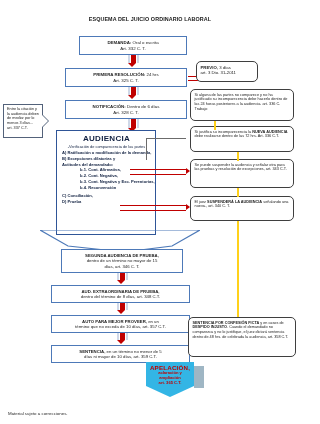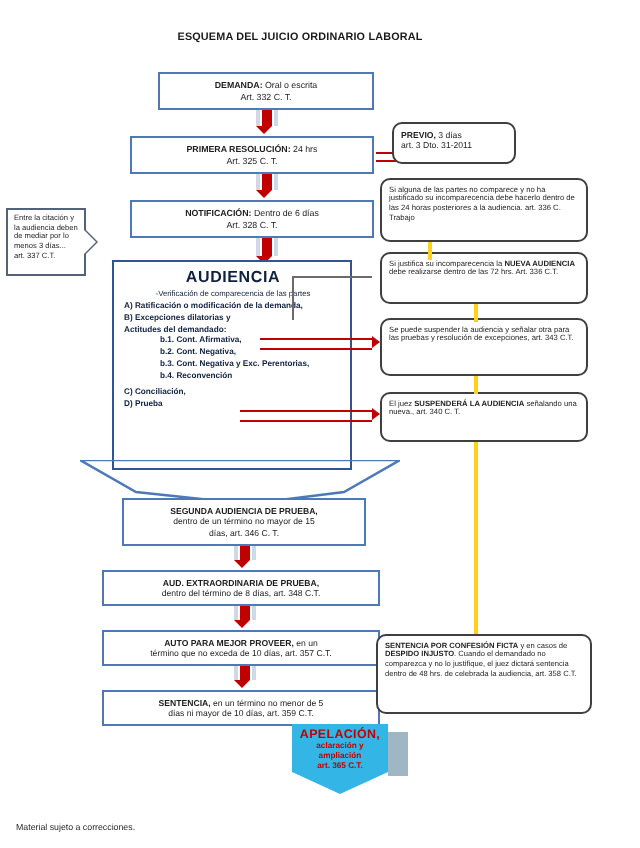--- a/index.html
+++ b/index.html
@@ -266,21 +266,21 @@
 
   <div class="note" style="left:190px; top:196px; width:104px; height:25px; font-size:3.85px;">
     <span>El juez </span><span class="b">SUSPENDERÁ LA AUDIENCIA</span><span> señalando una nueva., art. 340 C. T.</span>
   </div>
 
   <div class="rail-yellow" style="left:214px; top:121px; height:9px;"></div>
   <div class="rail-yellow" style="left:237px; top:152px; height:9px;"></div>
   <div class="rail-yellow" style="left:237px; top:188px; height:9px;"></div>
   <div class="rail-yellow" style="left:237px; top:221px; height:102px;"></div>
 
-  <div class="aud-box" style="left:56px; top:130px; width:120px; height:105px;">
+  <div class="aud-box" style="left:56px; top:130px; width:100px; height:105px;">
     <div class="aud-title">AUDIENCIA</div>
     <div class="aud-line verif">-Verificación de comparecencia de las partes</div>
     <div class="aud-line bold">A) Ratificación o modificación de la demanda,</div>
     <div class="aud-line bold">B) Excepciones dilatorias y</div>
     <div class="aud-line bold">Actitudes del demandado:</div>
     <div class="aud-line bold ind">b.1. Cont. Afirmativa,</div>
     <div class="aud-line bold ind">b.2. Cont. Negativa,</div>
     <div class="aud-line bold ind">b.3. Cont. Negativa y Exc. Perentorias,</div>
     <div class="aud-line bold ind">b.4. Reconvención</div>
     <div class="aud-line bold" style="margin-top:1.5px;">C) Conciliación,</div>

